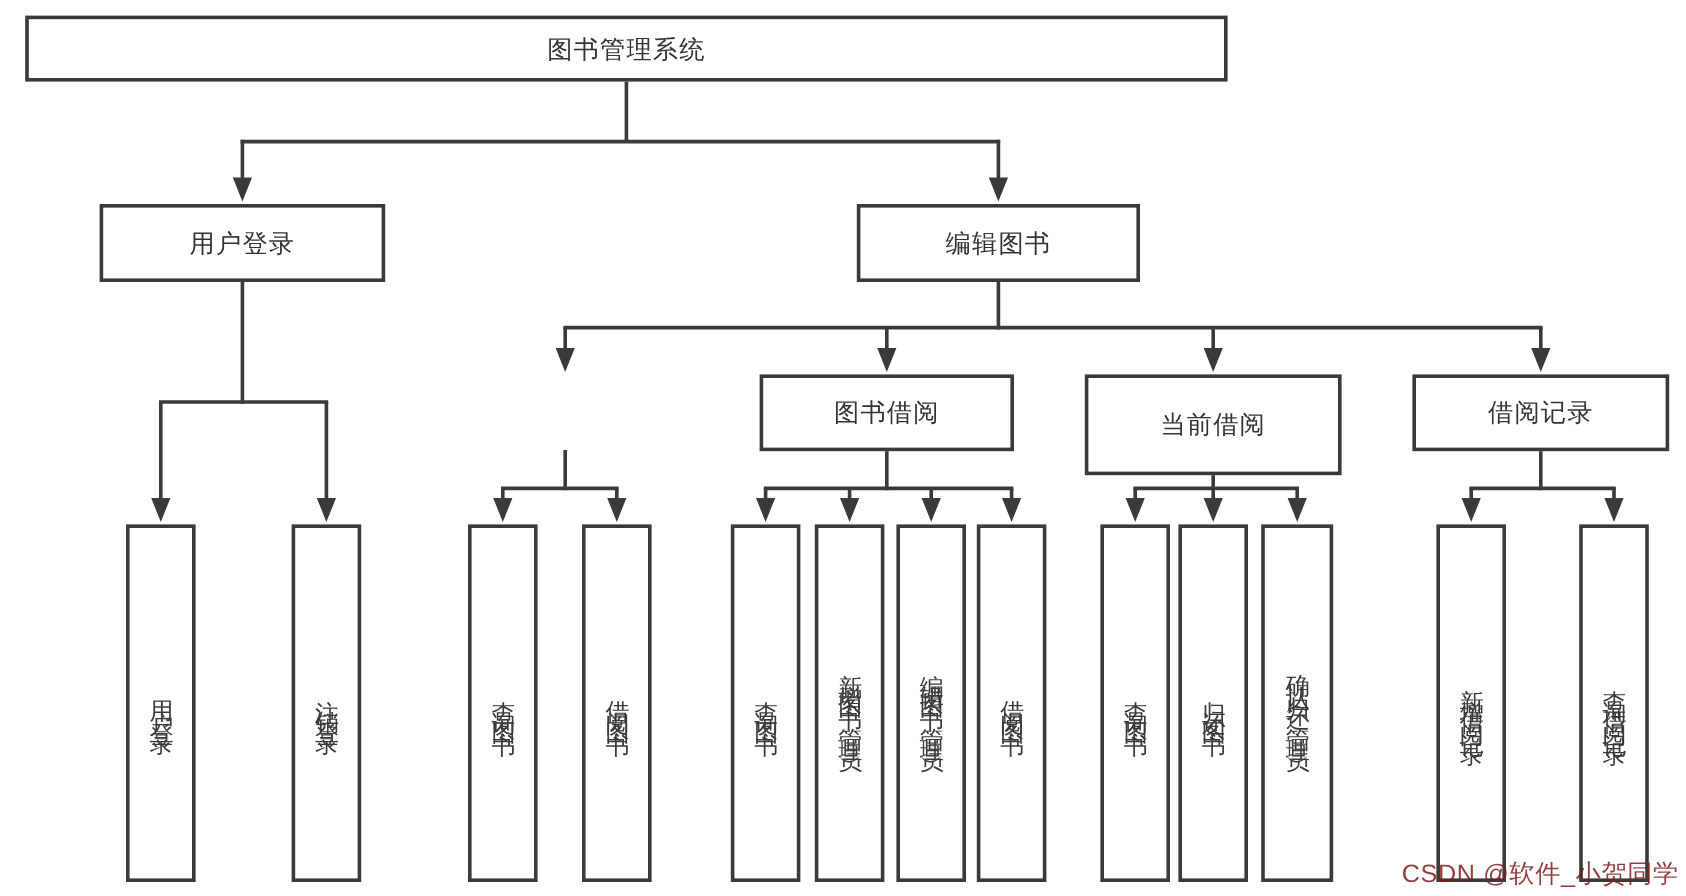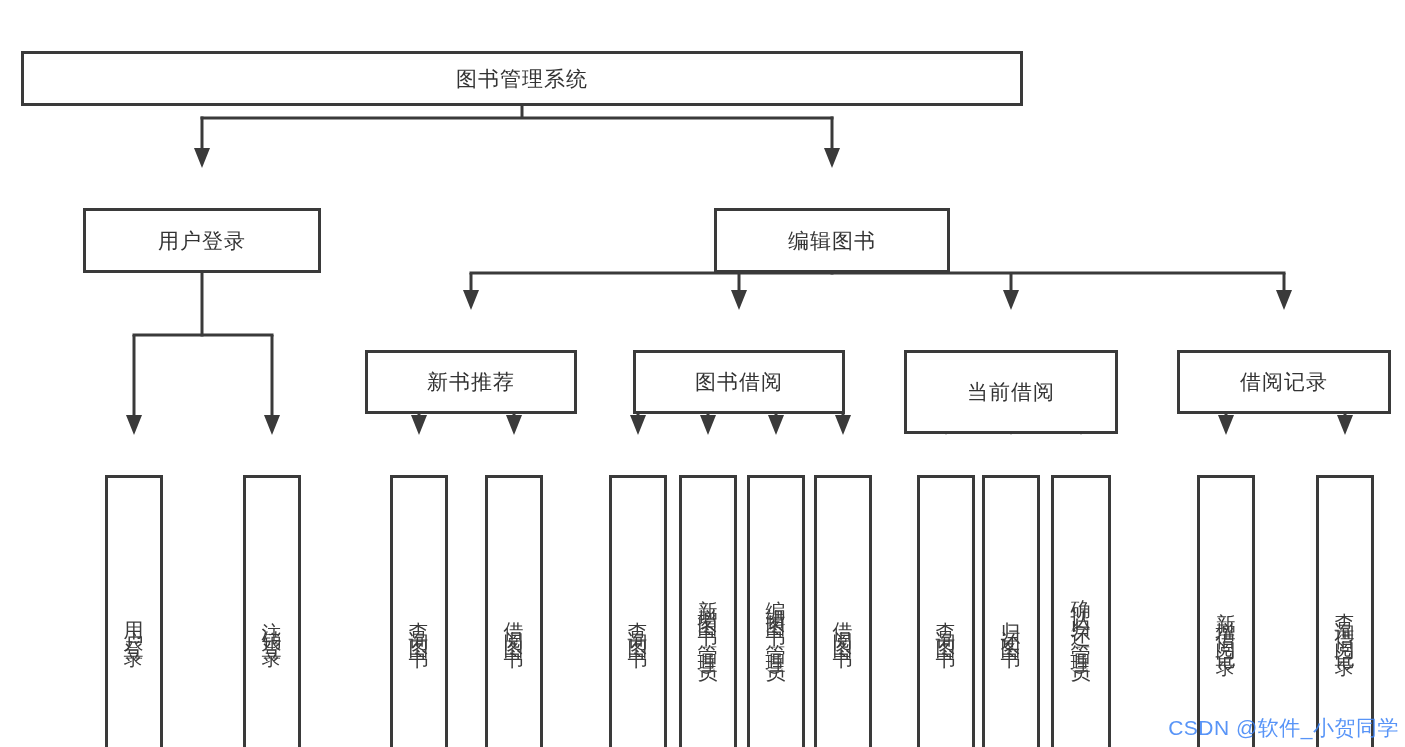--- a/index.html
+++ b/index.html
@@ -12,21 +12,20 @@
   }
   .wires{position:absolute;left:0;top:0;z-index:1;}
   .node{
     position:absolute;
     box-sizing:border-box;
     background:#ffffff;
     border:3px solid #3a3a3a;
     display:flex;align-items:center;justify-content:center;
     color:#333333;
     z-index:2;
-    margin-top:38px;
   }
   .hnode{font-size:21px;letter-spacing:1px;}
   .vnode{top:437px;height:298px;width:58px;}
   .vnode .vtext{
     writing-mode:vertical-rl;
     text-orientation:mixed;
     font-size:20px;
     letter-spacing:9px;
     line-height:1.1;
     color:#3a3a3a;
@@ -50,21 +49,21 @@
   #n-b4{left:814px;}
   #n-c1{left:917px;}
   #n-c2{left:982px;}
   #n-c3{left:1051px;width:60px;}
   #n-r1{left:1197px;}
   #n-r2{left:1316px;}
   .watermark{
     position:absolute;
     right:6px;bottom:5px;
     font-size:21px;
-    color:#3b82f6;
+    color:#7f1d1d;
     opacity:0.85;
     z-index:5;
     letter-spacing:0.5px;
     white-space:nowrap;
   }
 </style>
 </head>
 <body>
 
 <div class="canvas">
@@ -142,23 +141,20 @@
     <span>图书管理系统</span>
   </div>
 
   <div class="node hnode" id="n-user">
     <span>用户登录</span>
   </div>
   <div class="node hnode" id="n-book">
     <span>编辑图书</span>
   </div>
 
-  <div class="node hnode" id="n-g1">
-    <span>新书推荐</span>
-  </div>
   <div class="node hnode" id="n-g2">
     <span>图书借阅</span>
   </div>
   <div class="node hnode" id="n-g3">
     <span>当前借阅</span>
   </div>
   <div class="node hnode" id="n-g4">
     <span>借阅记录</span>
   </div>
 

